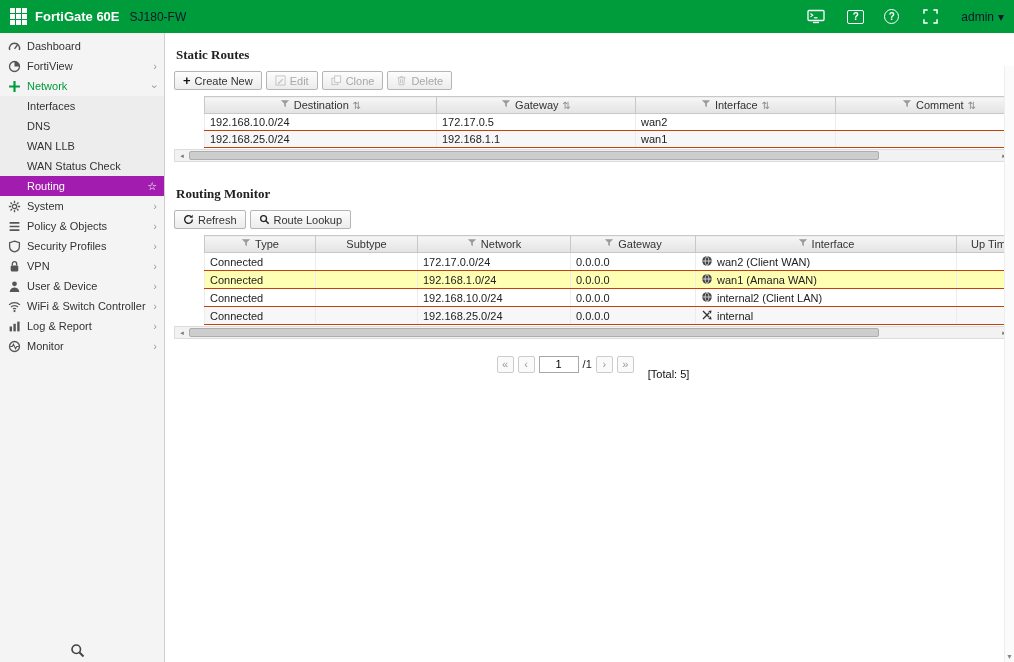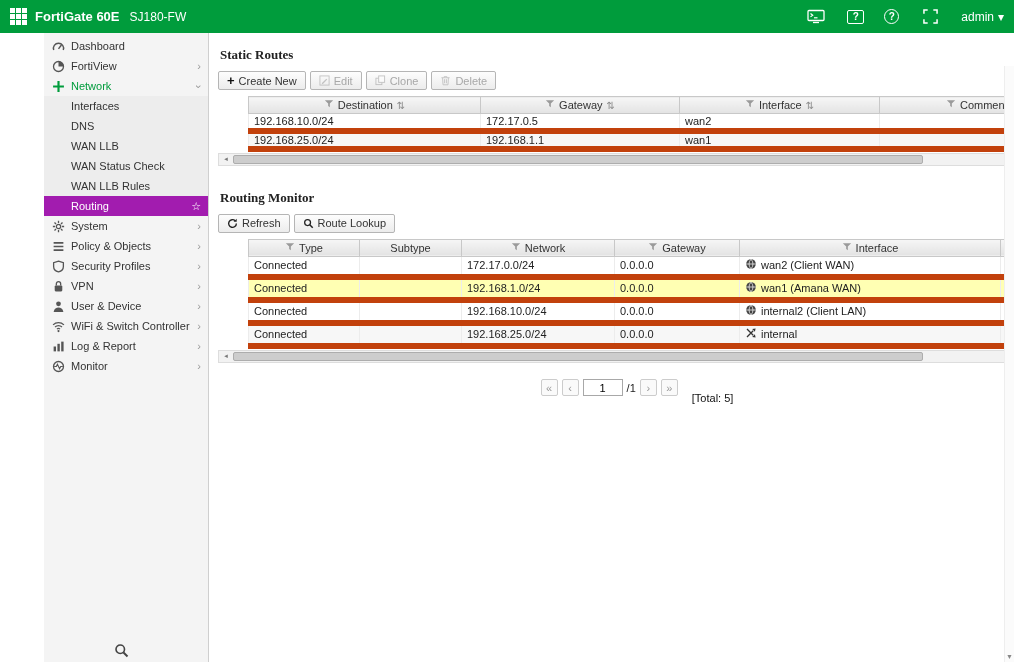--- a/index.html
+++ b/index.html
@@ -5,29 +5,29 @@
   * { margin:0; padding:0; box-sizing:border-box; }
   html,body { width:1014px; height:662px; overflow:hidden; }
   body { font-family:"Liberation Sans","DejaVu Sans",sans-serif; font-size:11px; color:#222; background:#fff; }
   .app { width:1014px; height:662px; display:flex; flex-direction:column; position:relative; }
 
   
   .topbar { height:33px; background:#009c3c; display:flex; align-items:center; padding:0 10px; flex:0 0 33px; }
   .logo { display:grid; grid-template-columns:repeat(3,5px); grid-template-rows:repeat(3,5px); gap:1px; margin-right:8px; }
   .logo i { background:#fff; display:block; }
   .brand-name { color:#fff; font-weight:bold; font-size:13px; margin-right:10px; }
-  .hostname { color:#ffffff; font-size:12px; }
+  .hostname { color:#0f172a; font-size:12px; }
   .topbar-right { margin-left:auto; display:flex; align-items:center; gap:20px; }
   .tb-icon { width:22px; height:18px; display:flex; align-items:center; justify-content:center; color:#fff; cursor:pointer; }
   .help-box { border:1px solid #fff; border-radius:2px; width:17px; height:14px; display:flex; align-items:center; justify-content:center; color:#fff; font-size:10px; font-weight:bold; }
   .help-circle { border:1px solid #fff; border-radius:50%; width:15px; height:15px; display:flex; align-items:center; justify-content:center; color:#fff; font-size:10px; font-weight:bold; }
-  .user-menu { color:#ffffff; font-size:12px; display:flex; align-items:center; gap:4px; cursor:pointer; }
-
-  
-  .body-wrap { flex:1; display:flex; min-height:0; position:relative;padding-left:44px; }
+  .user-menu { color:#0f172a; font-size:12px; display:flex; align-items:center; gap:4px; cursor:pointer; }
+
+  
+  .body-wrap { flex:1; display:flex; min-height:0; position:relative; }
   .sidebar { width:165px; flex:0 0 165px; background:#f4f4f4; border-right:1px solid #cfcfcf; padding-top:3px; position:relative; }
   .content { flex:1; background:#fff; padding:14px 10px 0 9px; position:relative; }
 
   
   .nav-item { height:20px; display:flex; align-items:center; padding-left:8px; gap:6px; color:#333; cursor:pointer; }
   .nav-item .nav-icon { width:13px; height:13px; display:flex; align-items:center; justify-content:center; color:#555; }
   .nav-sub { padding-left:27px; background:#ededed; }
   .nav-parent-active { color:#009c3c; }
   .nav-parent-active .nav-icon { color:#009c3c; }
   .nav-selected { background:#a21caf; color:#fff; }
@@ -43,21 +43,21 @@
   .btn .bi { display:flex; align-items:center; }
   .btn.disabled { color:#a8a8a8; cursor:default;text-align:right; }
   .btn.disabled svg { opacity:.55; }
   .plus-glyph { font-weight:bold; font-size:13px; color:#111; line-height:1; }
 
   
   table { border-collapse:collapse; table-layout:fixed; font-size:11px;margin-left:30px; }
   th { height:17px; background:linear-gradient(#f6f6f6,#e3e3e3); border:1px solid #c8c8c8; font-weight:normal; color:#333; padding:0; }
   .th-in { display:flex; align-items:center; justify-content:center; gap:4px; }
   .sort { color:#8a8a8a; font-size:10px; }
-  td { height:17px; border-bottom:6px solid #c2410c; border-right:1px solid #ececec; padding:0 5px; white-space:nowrap; overflow:hidden; }
+  td { height:17px; border-bottom:1px solid #c2410c; border-right:1px solid #ececec; padding:0 5px; white-space:nowrap; overflow:hidden; }
   td:first-child { border-left:1px solid #ececec; }
   tbody tr:nth-child(even) { background:#f7f7f7; }
   tbody tr.hl { background:#ffffb3; }
   .iface-cell { display:flex; align-items:center; gap:4px; height:17px; }
 
   .rm-body { display:flex; align-items:stretch; }
   .vscroll { width:16px; background:#f2f2f2; border:1px solid #ddd; display:flex; flex-direction:column; }
   .vs-arrow { height:13px; display:flex; align-items:center; justify-content:center; color:#777; font-size:7px; cursor:pointer; }
   .vs-thumb { flex:1; margin:1px 2px; background:#cdcdcd; border:1px solid #adadad; border-radius:2px; cursor:grab; }
 
@@ -161,23 +161,20 @@
         <span>Interfaces</span>
       </div>
       <div class="nav-item nav-sub">
         <span>DNS</span>
       </div>
       <div class="nav-item nav-sub">
         <span>WAN LLB</span>
       </div>
       <div class="nav-item nav-sub">
         <span>WAN Status Check</span>
-      </div>
-      <div class="nav-item nav-sub">
-        <span>WAN LLB Rules</span>
       </div>
       <div class="nav-item nav-sub nav-selected">
         <span>Routing</span>
         <span class="star">☆</span>
       </div>
 
       <div class="nav-item">
         <span class="nav-icon">
             <svg width="13" height="13" viewBox="0 0 12 12">
               <circle cx="6" cy="6" r="2" fill="none" stroke="currentColor" stroke-width="1.2"></circle>

